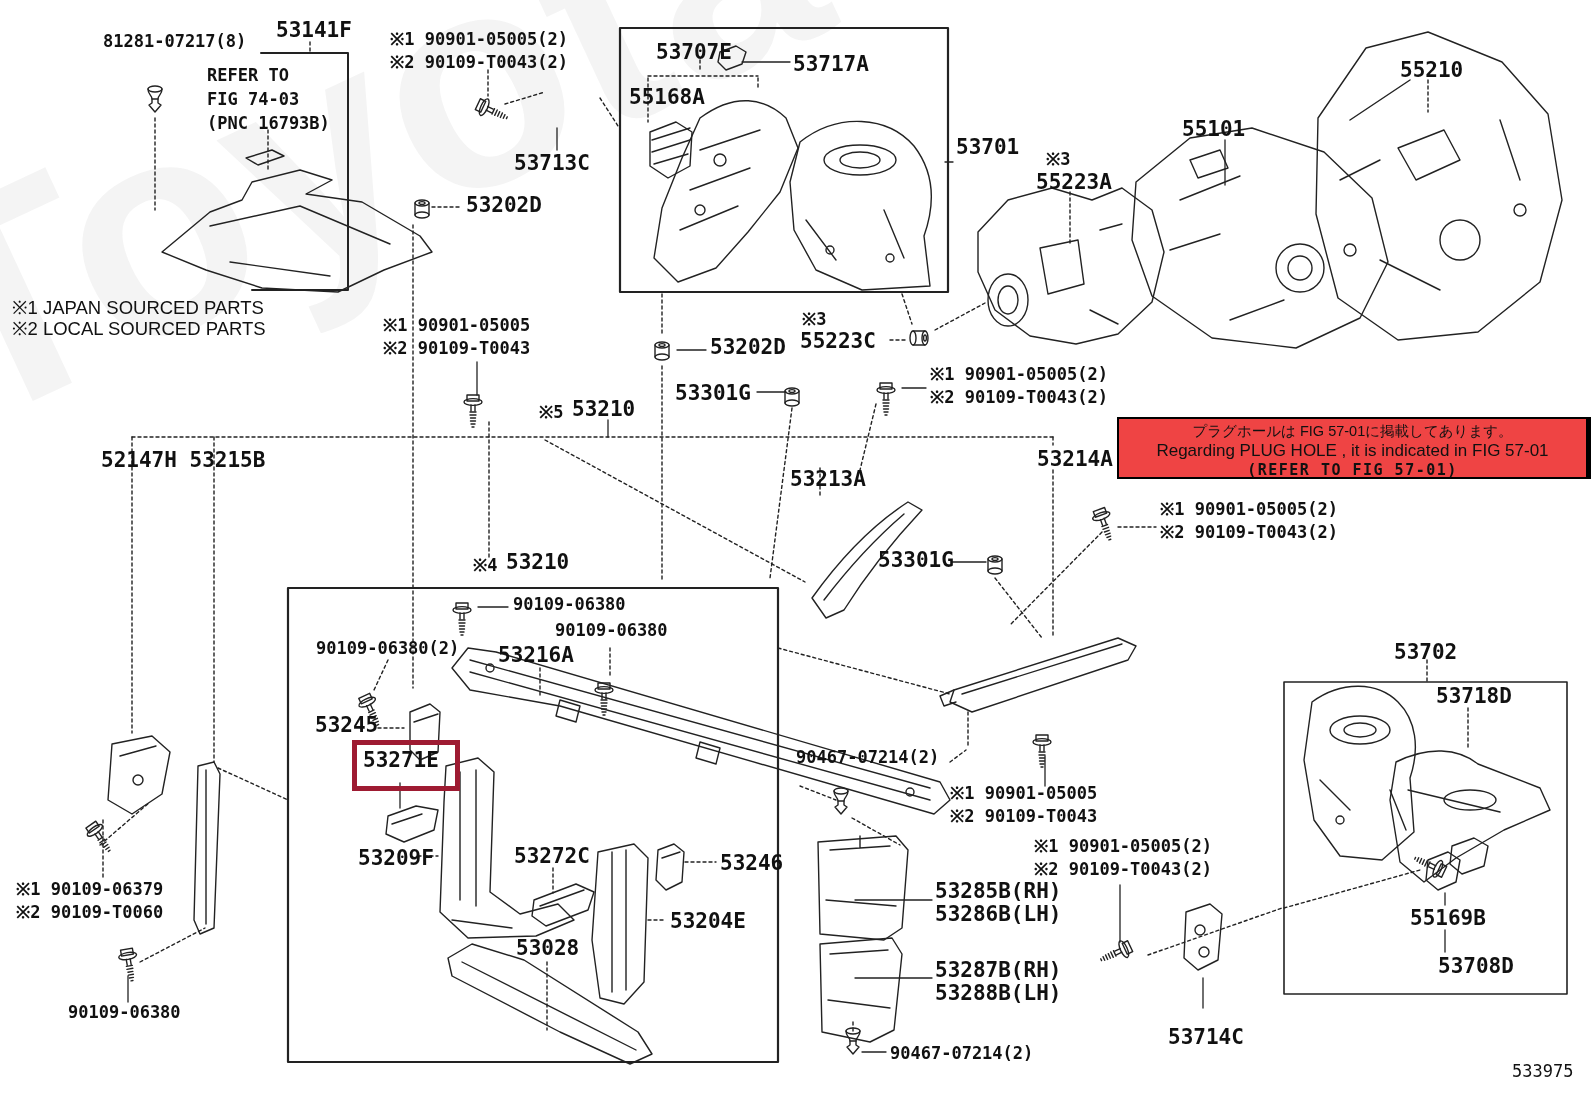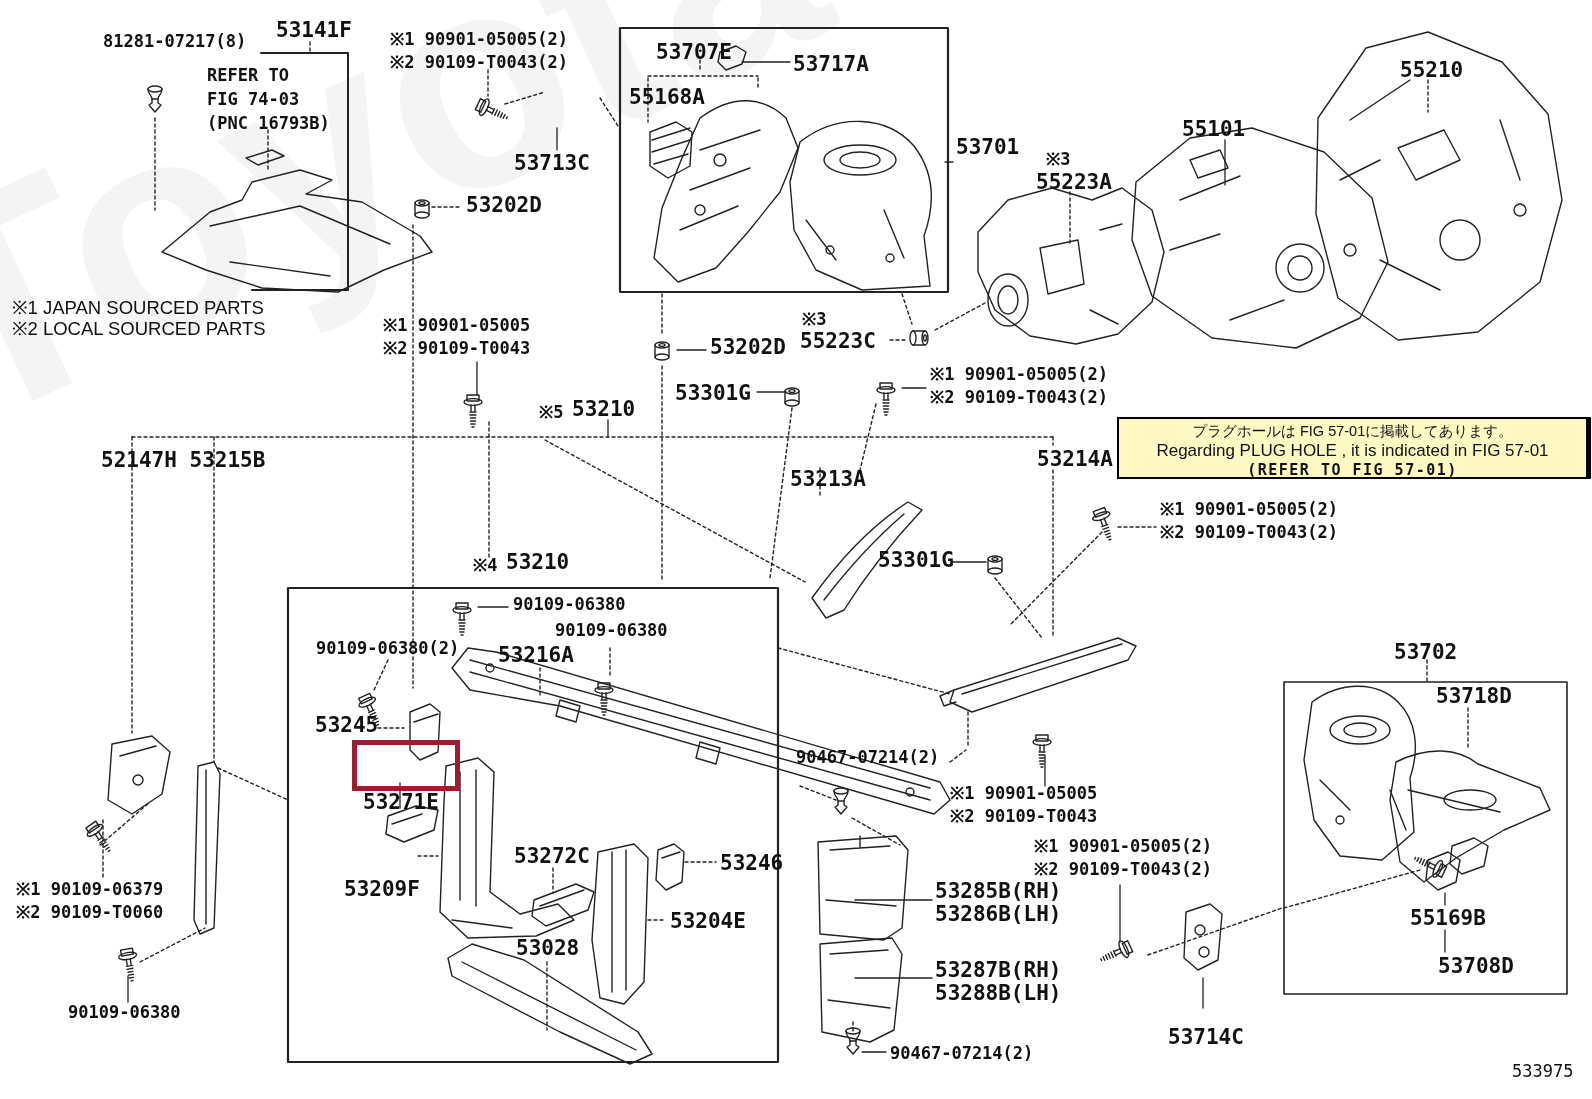--- a/index.html
+++ b/index.html
@@ -13,21 +13,21 @@
   .label{position:absolute;z-index:4;font-weight:700;white-space:pre;color:#111;line-height:1.05;}
   .sm{font-size:17px;}
   .lg{font-size:21px;}
   .code{font-size:17px;font-weight:400;}
   #legend{position:absolute;left:12px;top:298px;z-index:4;
           font-family:"Liberation Sans",sans-serif;font-size:18.5px;line-height:20.5px;color:#111;}
   #refer-note{position:absolute;left:207px;top:63px;z-index:4;font-size:17px;font-weight:700;
               line-height:24px;white-space:pre;}
   #note-box{position:absolute;left:1117px;top:417px;width:467px;height:58px;z-index:4;
             border:2px solid #000;border-right:5px solid #000;text-align:center;
-            font-family:"Liberation Sans",sans-serif;background:#fef9c3;}
+            font-family:"Liberation Sans",sans-serif;background:#ef4444;}
   .nb-jp{font-size:14.5px;margin-top:3px;}
   .nb-en{font-size:17px;}
   .nb-ref{font-family:"DejaVu Sans Mono",monospace;font-weight:700;font-size:15px;letter-spacing:1.5px;}
   #hl-box{position:absolute;left:352px;top:740px;width:98px;height:41px;z-index:3;
           border:5px solid #9e1b32;}
   #corner-code{position:absolute;left:1512px;top:1063px;z-index:4;}
 </style>
 </head>
 <body>
 
@@ -321,27 +321,27 @@
       <div class="label sm" style="left: 1160px; top: 501px;">※1 90901-05005(2)</div>
       <div class="label sm" style="left: 1160px; top: 524px;">※2 90109-T0043(2)</div>
       <div class="label sm" style="left: 473px; top: 557px;">※4</div>
       <div class="label lg" style="left: 506px; top: 551px;">53210</div>
       <div class="label lg" style="left: 878px; top: 549px;">53301G</div>
       <div class="label sm" style="left: 513px; top: 596px;">90109-06380</div>
       <div class="label sm" style="left: 555px; top: 622px;">90109-06380</div>
       <div class="label sm" style="left: 316px; top: 640px;">90109-06380(2)</div>
       <div class="label lg" style="left: 498px; top: 644px;">53216A</div>
       <div class="label lg" style="left: 315px; top: 714px;">53245</div>
-      <div class="label lg" style="left: 363px; top: 749px; margin-top: 42px;">53271E</div>
+      <div class="label lg" style="left: 363px; top: 749px;">53271E</div>
       <div class="label sm" style="left: 796px; top: 749px;">90467-07214(2)</div>
       <div class="label sm" style="left: 950px; top: 785px;">※1 90901-05005</div>
       <div class="label sm" style="left: 950px; top: 808px;">※2 90109-T0043</div>
       <div class="label sm" style="left: 1034px; top: 838px;">※1 90901-05005(2)</div>
       <div class="label sm" style="left: 1034px; top: 861px;">※2 90109-T0043(2)</div>
-      <div class="label lg" style="left: 344px; top: 847px; margin-top: 31px;">53209F</div>
+      <div class="label lg" style="left: 358px; top: 847px;">53209F</div>
       <div class="label lg" style="left: 514px; top: 845px;">53272C</div>
       <div class="label lg" style="left: 720px; top: 852px;">53246</div>
       <div class="label lg" style="left: 935px; top: 880px;">53285B(RH)</div>
       <div class="label lg" style="left: 935px; top: 903px;">53286B(LH)</div>
       <div class="label sm" style="left: 16px; top: 881px;">※1 90109-06379</div>
       <div class="label sm" style="left: 16px; top: 904px;">※2 90109-T0060</div>
       <div class="label lg" style="left: 670px; top: 910px;">53204E</div>
       <div class="label lg" style="left: 516px; top: 937px;">53028</div>
       <div class="label lg" style="left: 935px; top: 959px;">53287B(RH)</div>
       <div class="label lg" style="left: 935px; top: 982px;">53288B(LH)</div>

